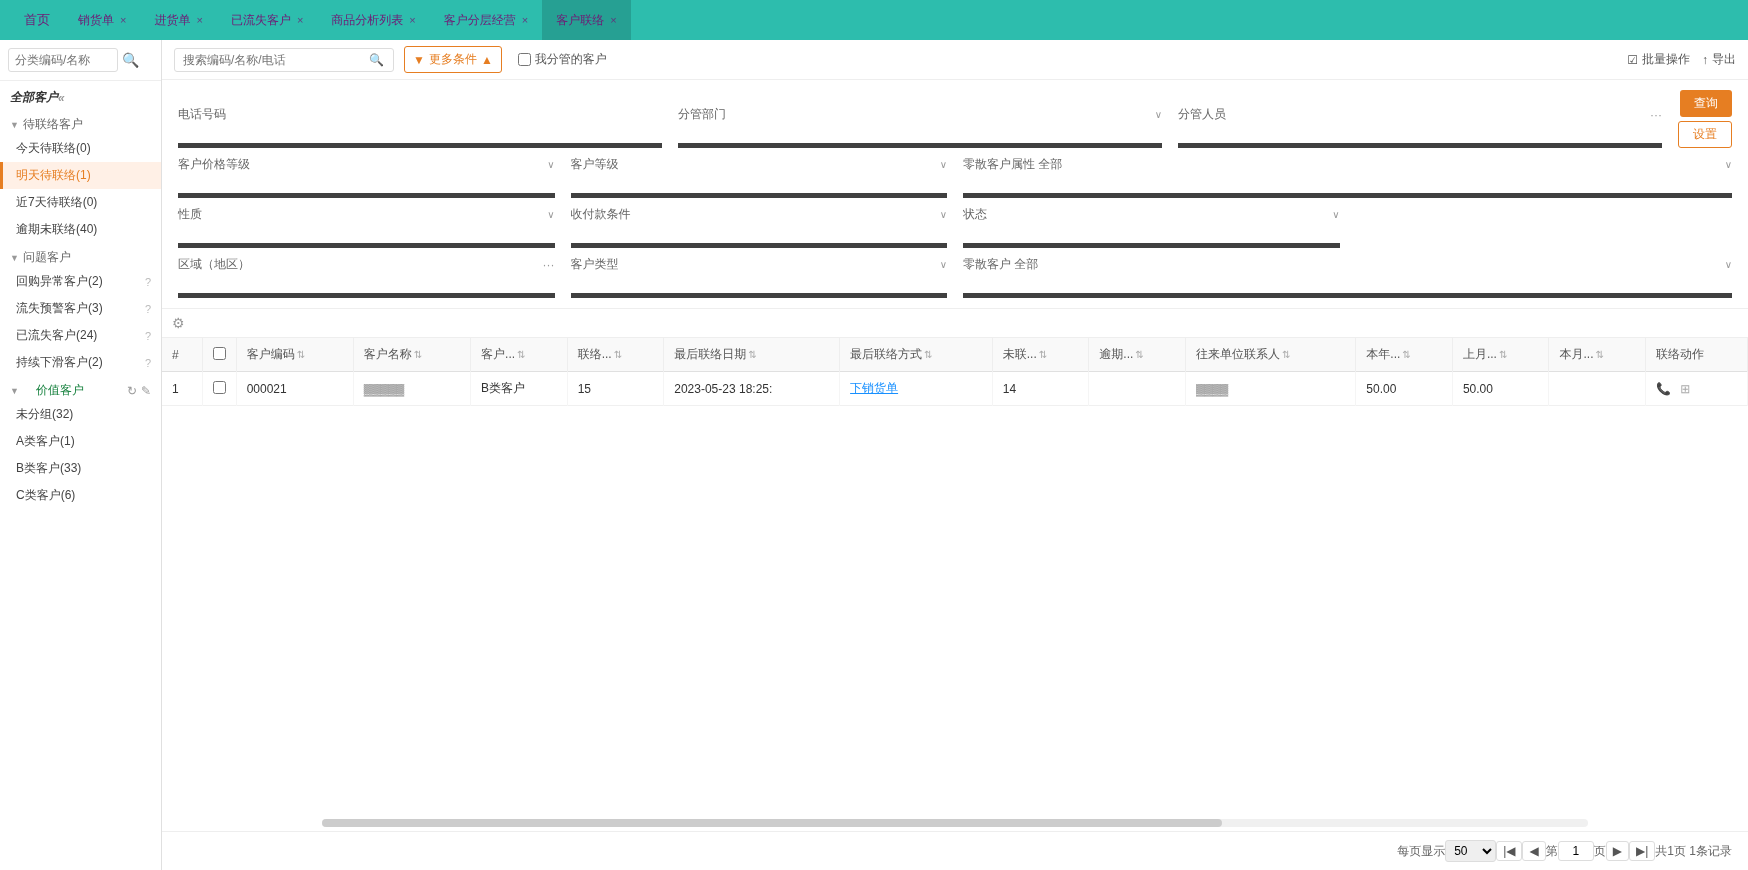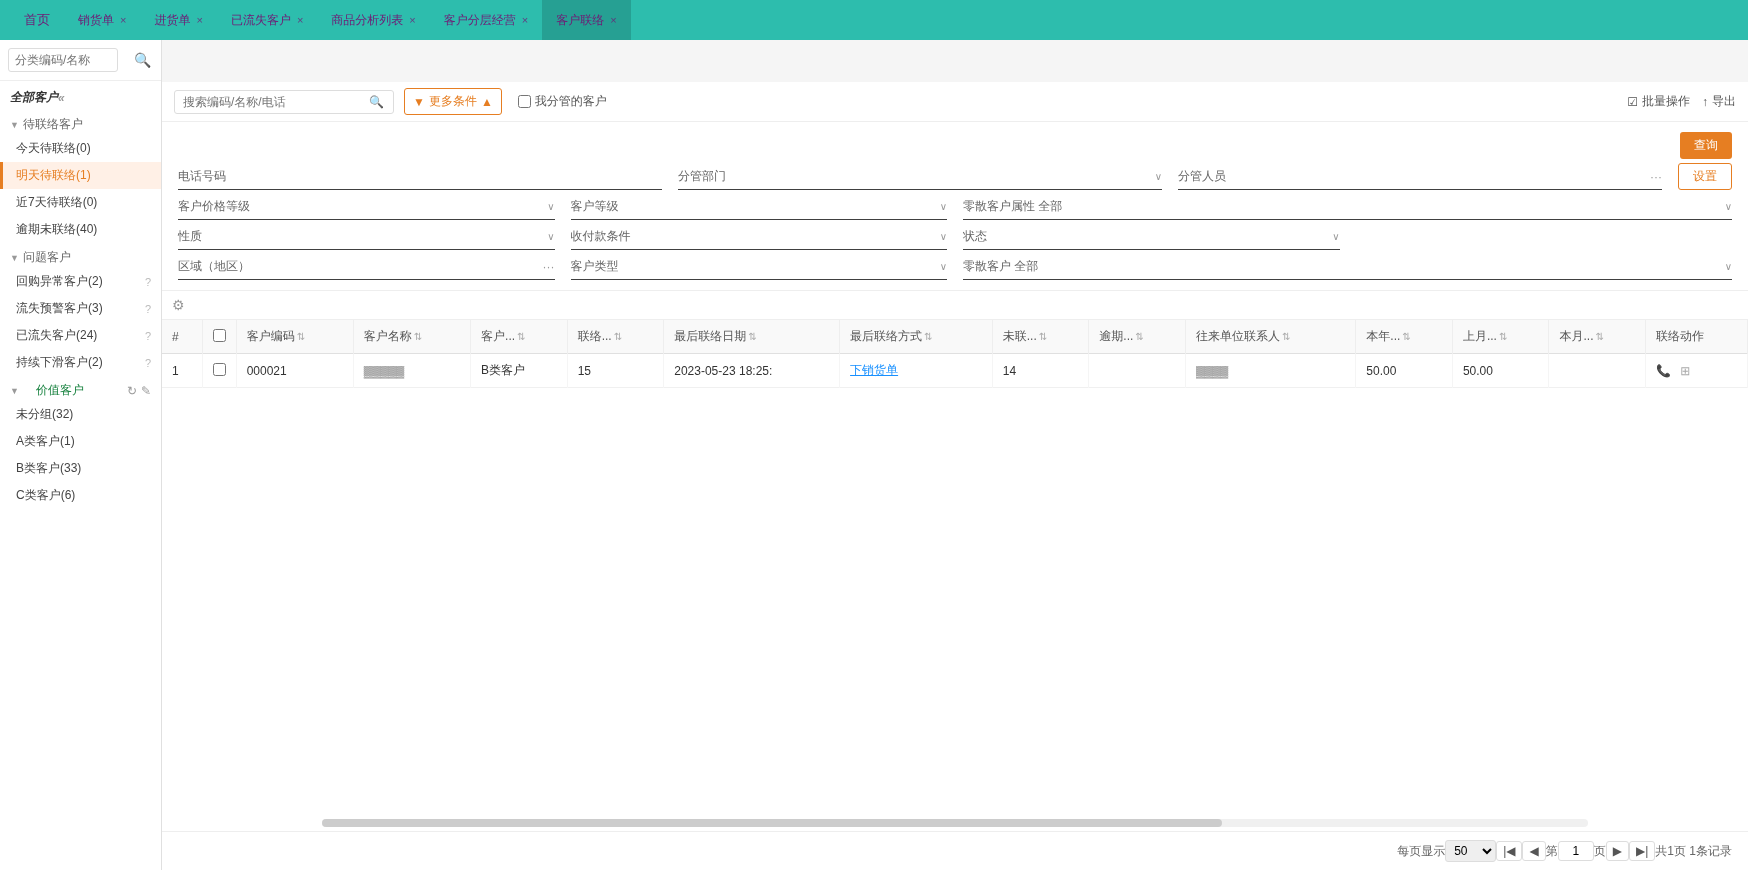--- a/index.html
+++ b/index.html
@@ -46,21 +46,21 @@
       border-right: 1px solid #e0e0e0;
       display: flex;
       flex-direction: column;
       flex-shrink: 0;
     }
     .sidebar-search {
       padding: 8px;
       display: flex;
       align-items: center;
       border-bottom: 1px solid #eee;
-      gap: 16px;
+      gap: 4px;
     }
     .sidebar-search input {
       border: 1px solid #ddd;
       border-radius: 3px;
       padding: 4px 6px;
       font-size: 12px;
       width: 110px;
       outline: none;
     }
     .sidebar-search .search-icon {
@@ -115,21 +115,20 @@
       font-size: 11px;
     }
 
     
     .content-area {
       flex: 1;
       display: flex;
       flex-direction: column;
       background: #0f766e;
       overflow: hidden;
-      margin-top: 42px;
     }
 
     
     .search-bar {
       background: white;
       padding: 6px 12px;
       display: flex;
       align-items: center;
       gap: 10px;
       border-bottom: 1px solid #eee;
@@ -183,22 +182,22 @@
       align-items: center;
       gap: 4px;
       color: #555;
       cursor: pointer;
       font-size: 12px;
     }
     .filter-field {
       display: flex;
       align-items: center;
       gap: 20px;
-      border-bottom: 1px solid #404040;
-      padding-bottom: 4px;
+      border-bottom: 5px solid #404040;
+      padding-bottom: 20px;
     }
     .filter-field label {
       color: #666;
       white-space: nowrap;
       min-width: 60px;
       font-size: 12px;
     }
     .filter-field select, .filter-field input {
       border: none;
       outline: none;

